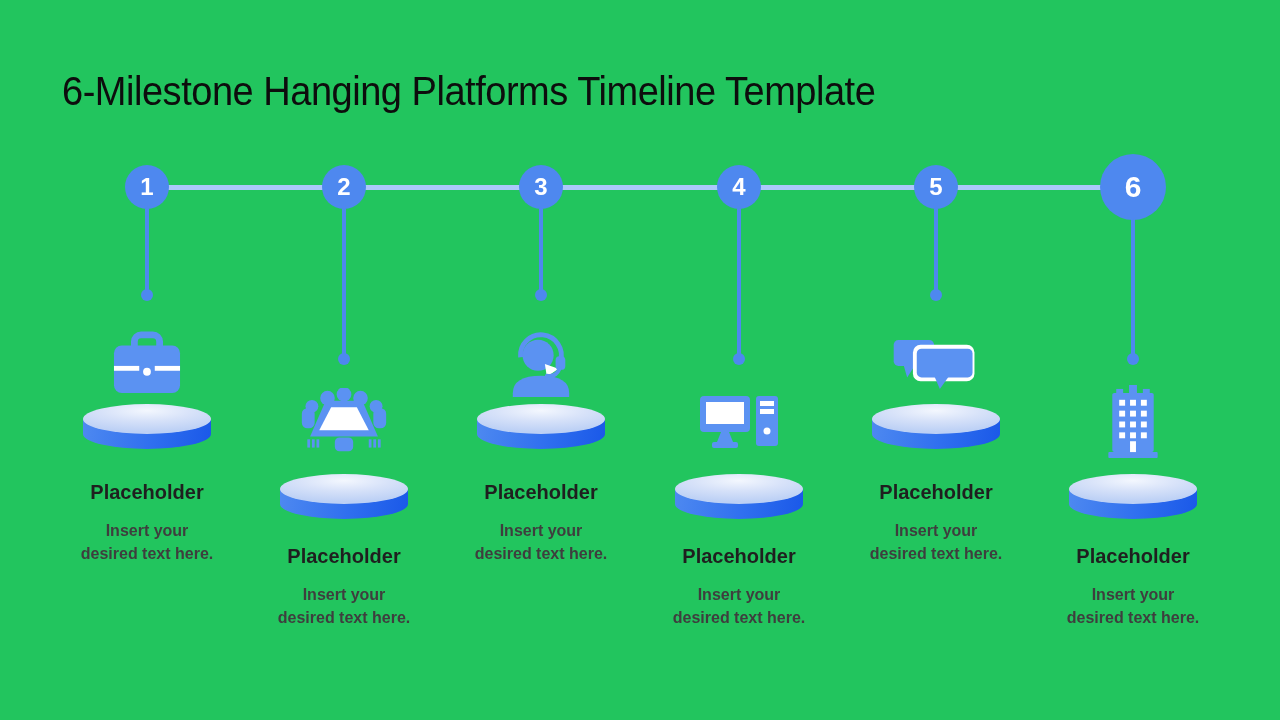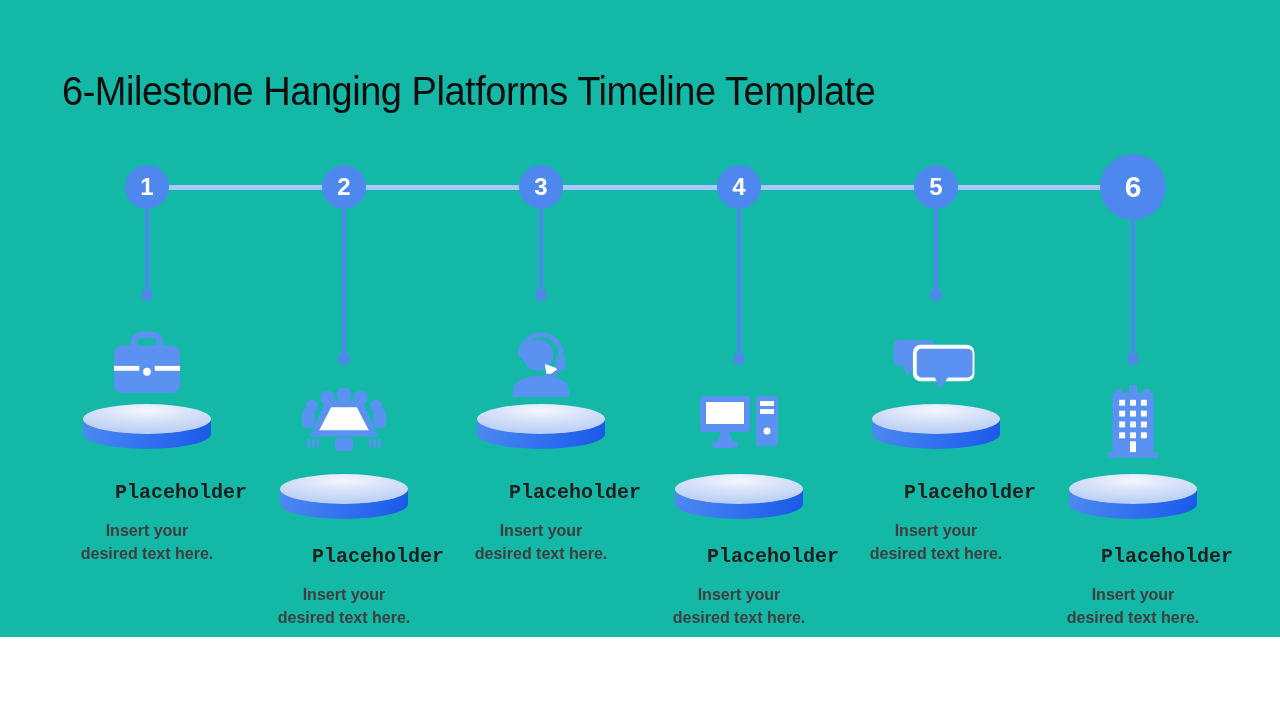--- a/index.html
+++ b/index.html
@@ -1,17 +1,17 @@
 <!DOCTYPE html>
 <html><head>
 <meta charset="utf-8">
 <style>
   html,body { margin:0; padding:0; background:#fff; }
   .canvas {
-    position:relative; width:1280px; height:637px; background:#14b8a6;
+    position:relative; width:1280px; height:720px; background:#22c55e;
     font-family:"Liberation Sans", sans-serif; overflow:hidden;
   }
   .slide-title {
     position:absolute; left:62px; top:42px;
     font-size:40px; font-weight:500; color:#0D0D0D;
     letter-spacing:-0.5px; white-space:nowrap;
     transform:scaleX(0.95); transform-origin:left top;
   }
   
   .tl-line {
@@ -62,22 +62,22 @@
     background:linear-gradient(100deg, #4E89F0 0%, #2F6FEF 55%, #1A58E8 100%);
     border-bottom-left-radius:64px 15px;
     border-bottom-right-radius:64px 15px;
   }
   .p-top {
     position:absolute; left:0; top:0; width:128px; height:30px; border-radius:50%;
     background:radial-gradient(ellipse 75% 70% at 50% 22%, #F3F7FE 0%, #D7E2F9 48%, #BCD0F5 100%);
   }
 
   .ph-label {
-    position:absolute; left:0; width:200px; text-align:right;
-    font-size:20px; font-weight:bold; color:#1F1F1F;font-family:Liberation Mono, monospace;
+    position:absolute; left:0; width:200px; text-align:center;
+    font-size:20px; font-weight:bold; color:#1F1F1F;
   }
   .high .ph-label { top:481px; }
   .low  .ph-label { top:545px; }
   .ph-desc {
     position:absolute; left:20px; width:160px; text-align:center;
     font-size:16px; line-height:23px; color:#3E3E3E;
   }
   .high .ph-desc { top:519px; }
   .low  .ph-desc { top:583px; }
   .ph-desc span { display:block;font-weight:bold; }

